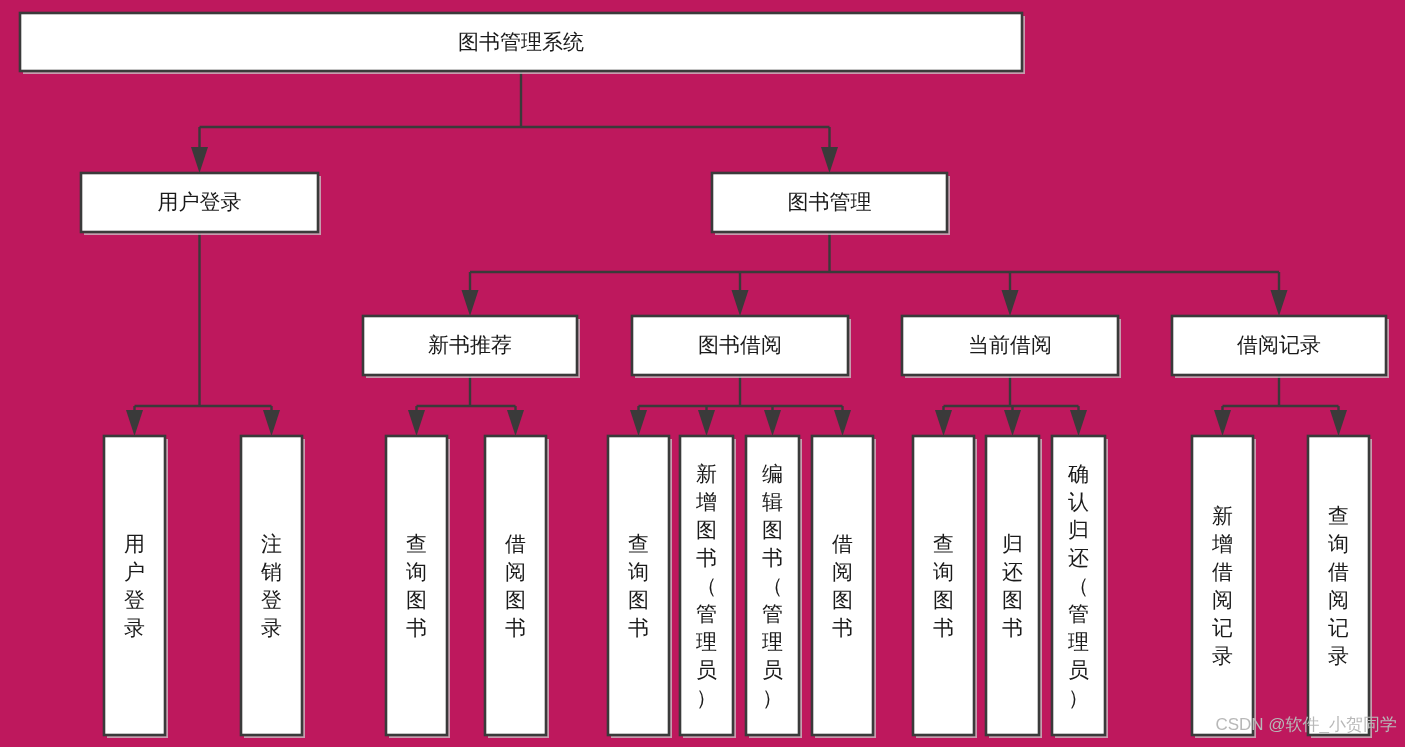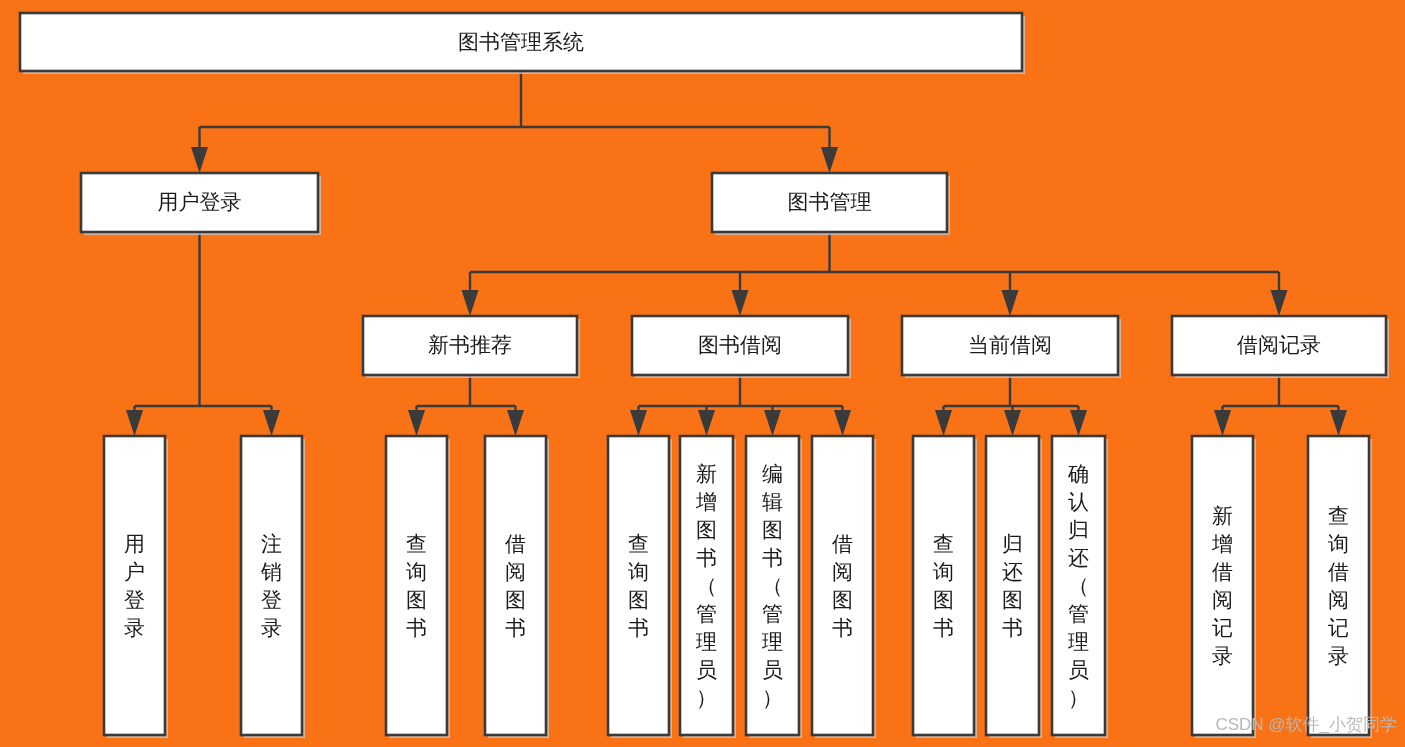--- a/index.html
+++ b/index.html
@@ -7,21 +7,21 @@
     padding: 0;
     background: #ffffff;
   }
   body {
     font-family: "Liberation Sans", "DejaVu Sans", sans-serif;
   }
   #diagram-root {
     position: relative;
     width: 1405px;
     height: 747px;
-    background: #f97316;
+    background: #be185d;
     overflow: hidden;
   }
   svg#flowchart {
     position: absolute;
     top: 0;
     left: 0;
     width: 1405px;
     height: 747px;
     display: block;
   }

